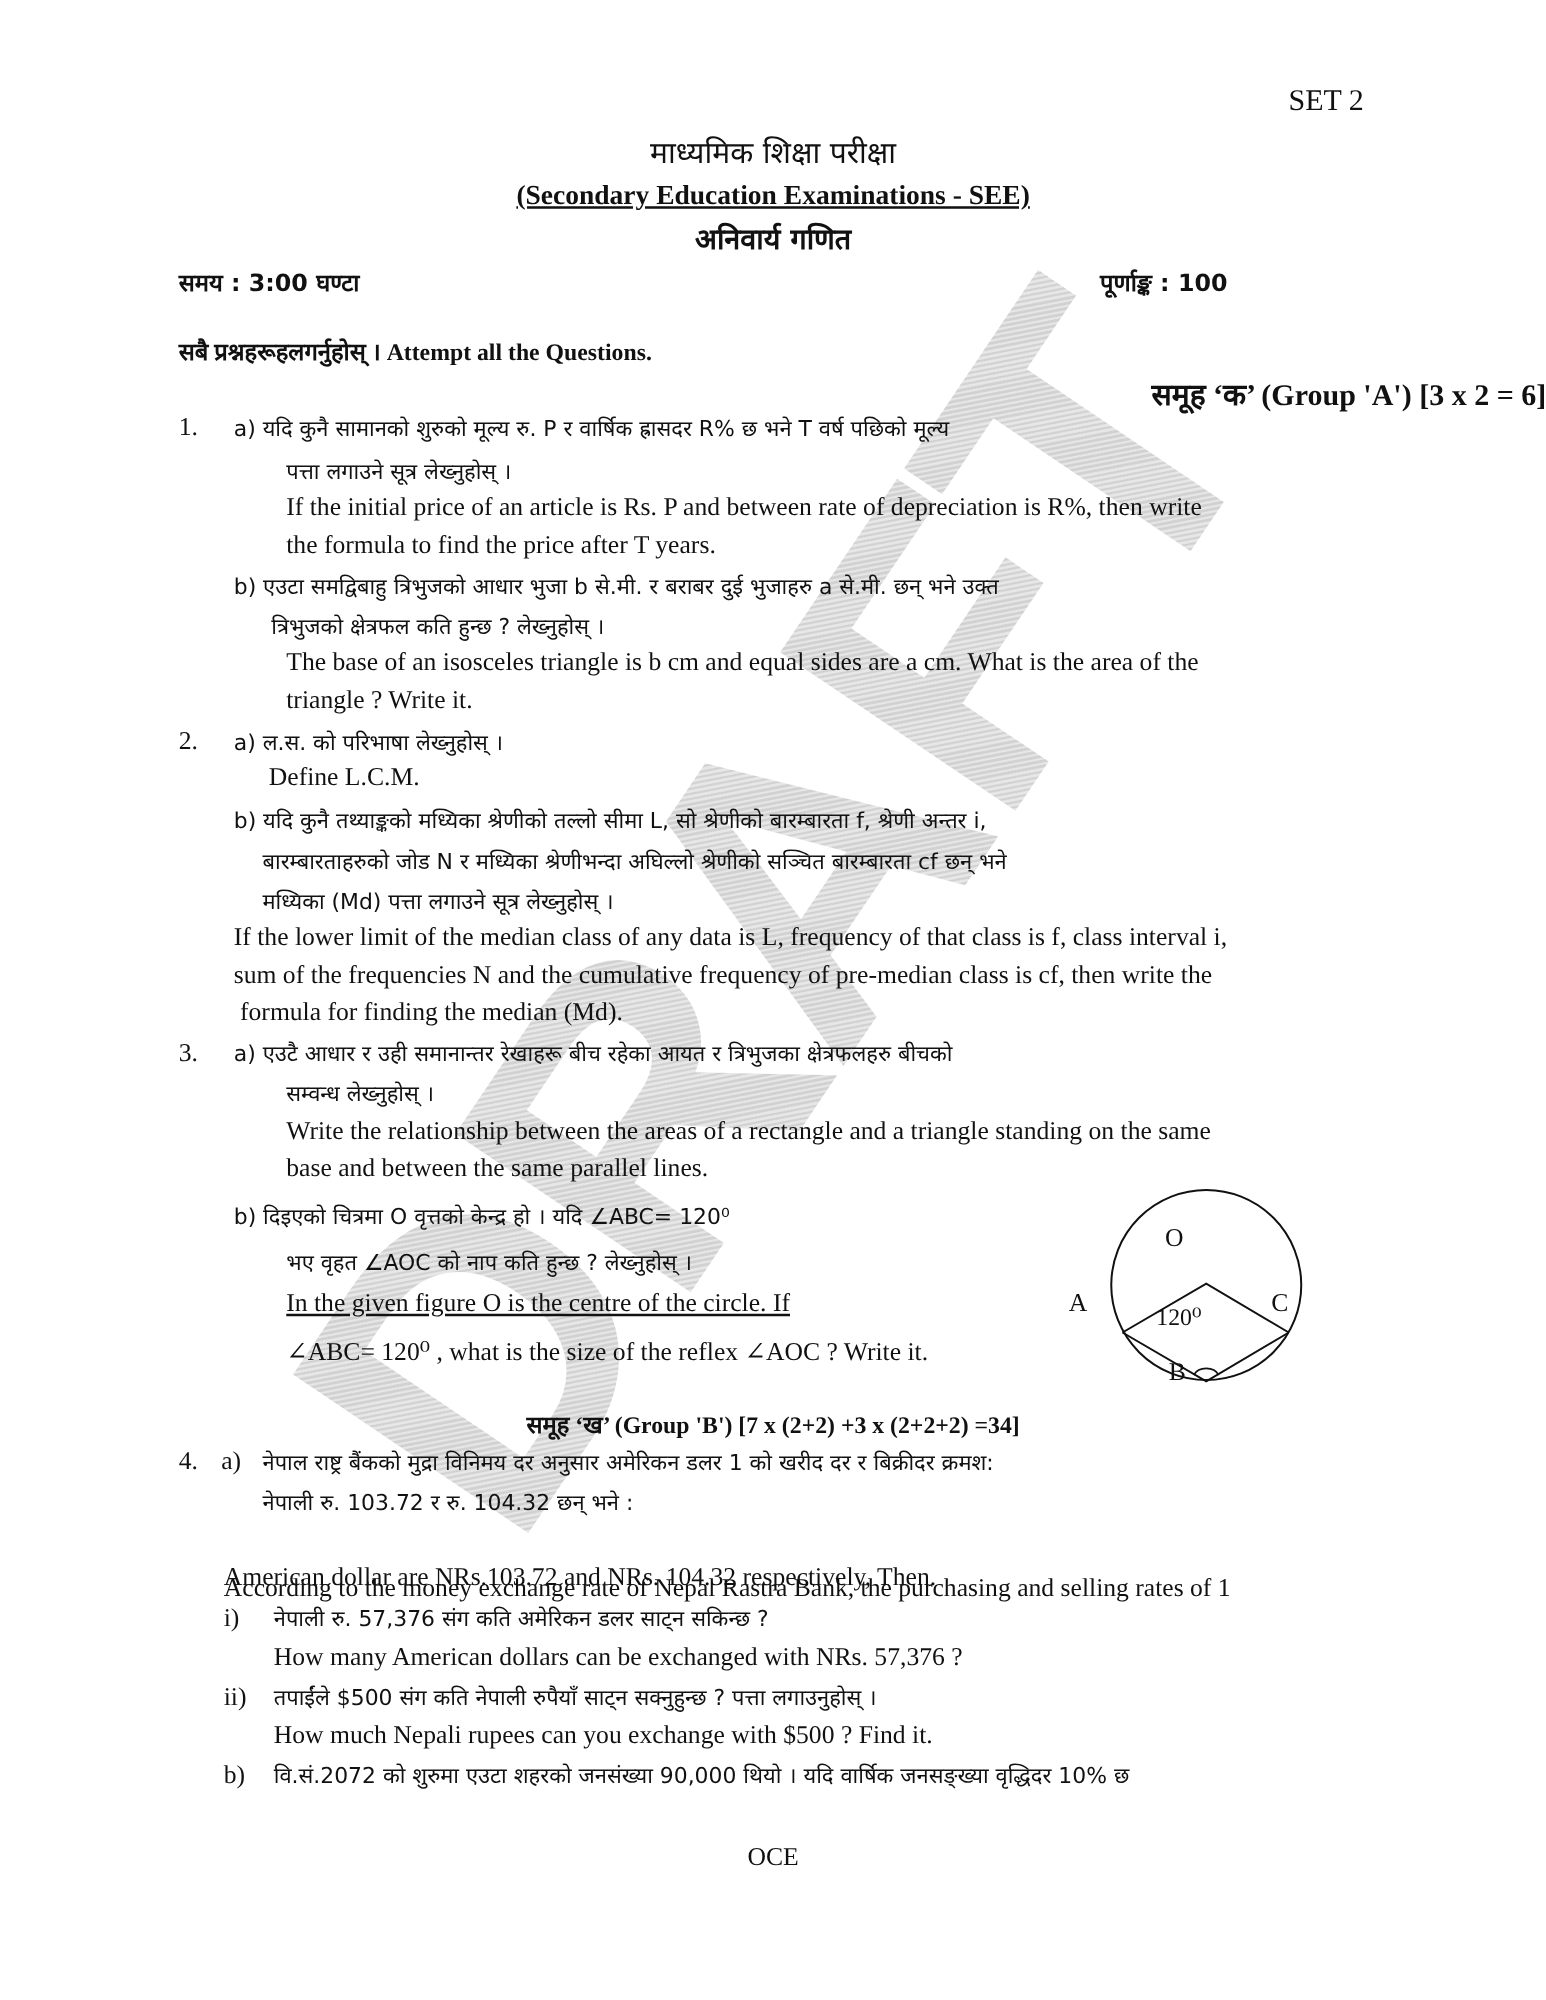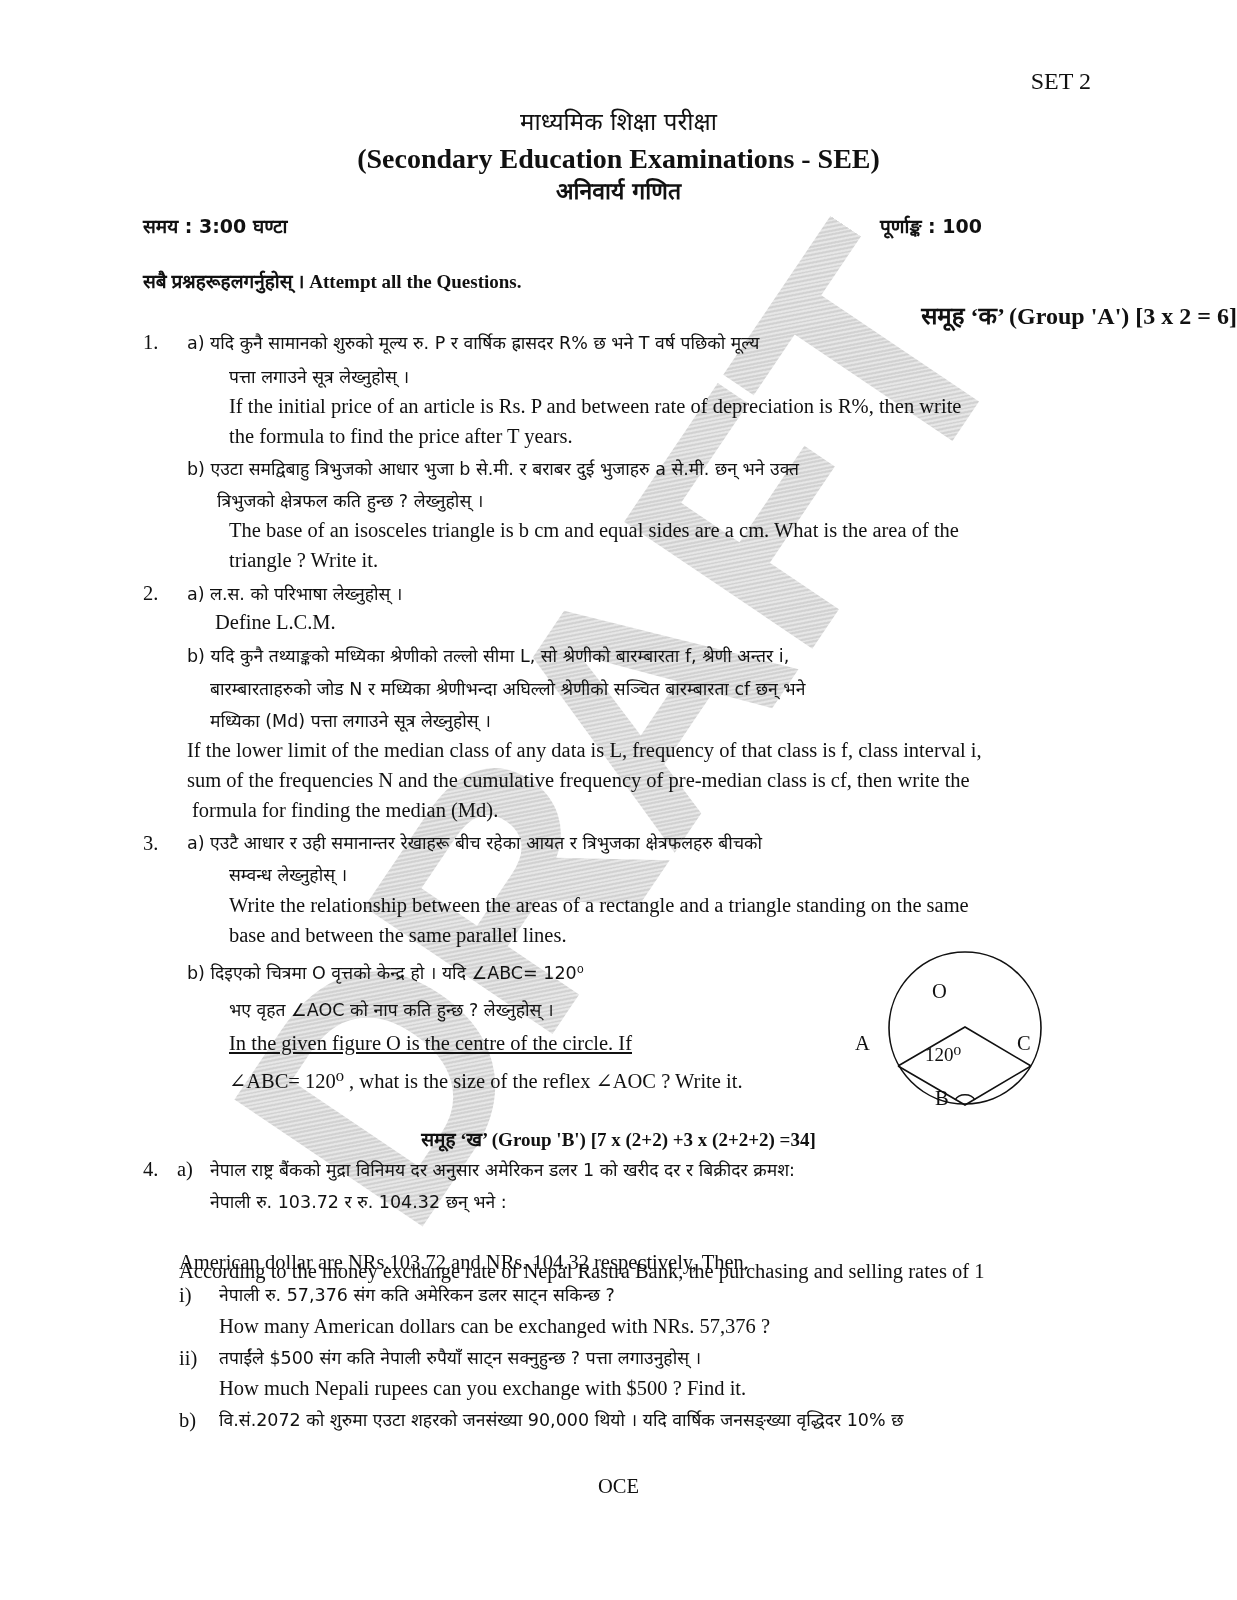--- a/index.html
+++ b/index.html
@@ -20,21 +20,21 @@
   .devline { font-family:"DejaVu Sans",sans-serif; font-size:17.5px; }
   .center { left:0; width:1237px; text-align:center; }
 </style>
 </head>
 <body>
 
 <div class="wm">DRAFT</div>
 
 <div class="abs txt set" style="right:146px; top:68px;">SET 2</div>
 <div class="abs txt dev center" style="top:104px; font-size:24px;">माध्यमिक शिक्षा परीक्षा</div>
-<div class="abs txt center h2" style="top:143px; font-size:28px;">(Secondary Education Examinations - SEE)</div>
+<div class="abs txt center h2" style="top:143px; font-size:22px;text-decoration:underline;">(Secondary Education Examinations - SEE)</div>
 <div class="abs txt dev center bold" style="top:174px; font-size:23px;">अनिवार्य गणित</div>
 <div class="abs txt dev bold" style="left:143px; top:213px; font-size:19px;">समय : 3:00 घण्टा</div>
 <div class="abs txt dev bold" style="left:880px; top:213px; font-size:19px;">पूर्णाङ्क : 100</div>
 
 <div class="abs txt bold" style="left:143px; top:268px; font-size:19px;">सबै प्रश्नहरूहलगर्नुहोस् । Attempt all the Questions.</div>
 
 <div class="abs txt center h2" style="top:298px; font-size:24px; padding-left:28px; box-sizing:border-box;text-align:right;">समूह ‘क’ (Group 'A') [3 x 2 = 6]</div>
 
 <div class="abs txt line" style="left:143px; top:331px;">1.</div>
 <div class="abs txt devline" style="left:187px; top:330px;">a) यदि कुनै सामानको शुरुको मूल्य रु. P र वार्षिक ह्रासदर R% छ भने T वर्ष पछिको मूल्य</div>

